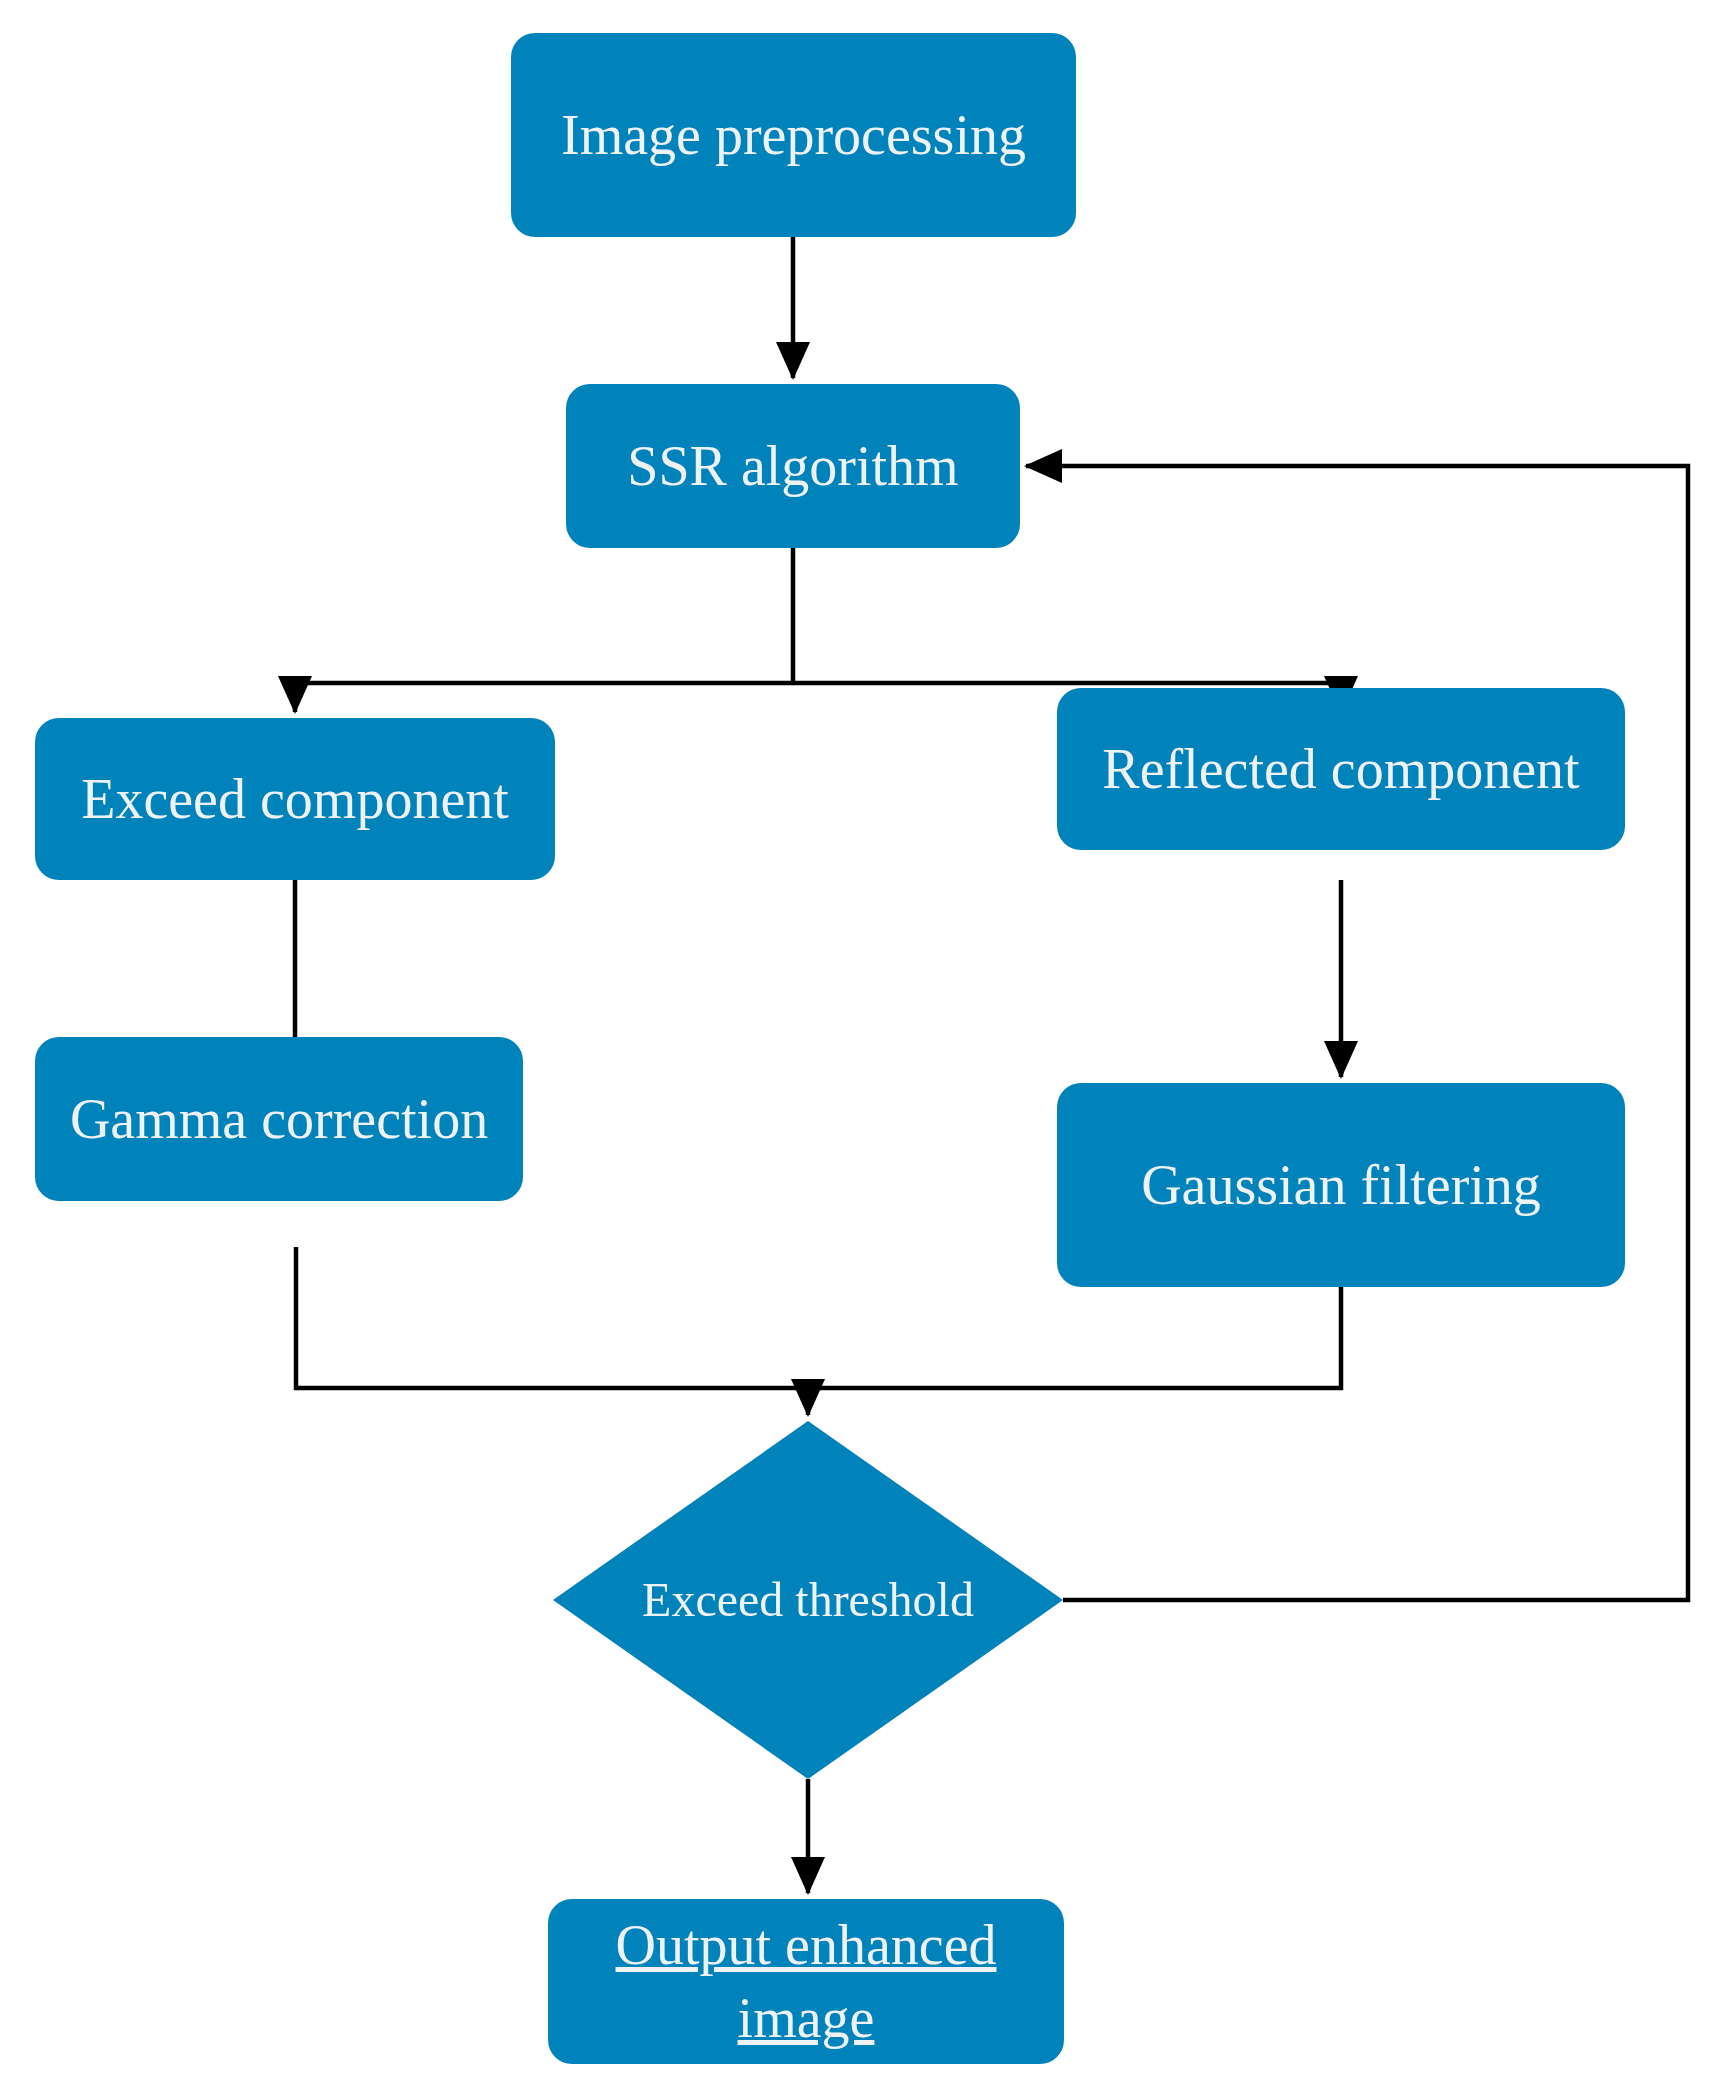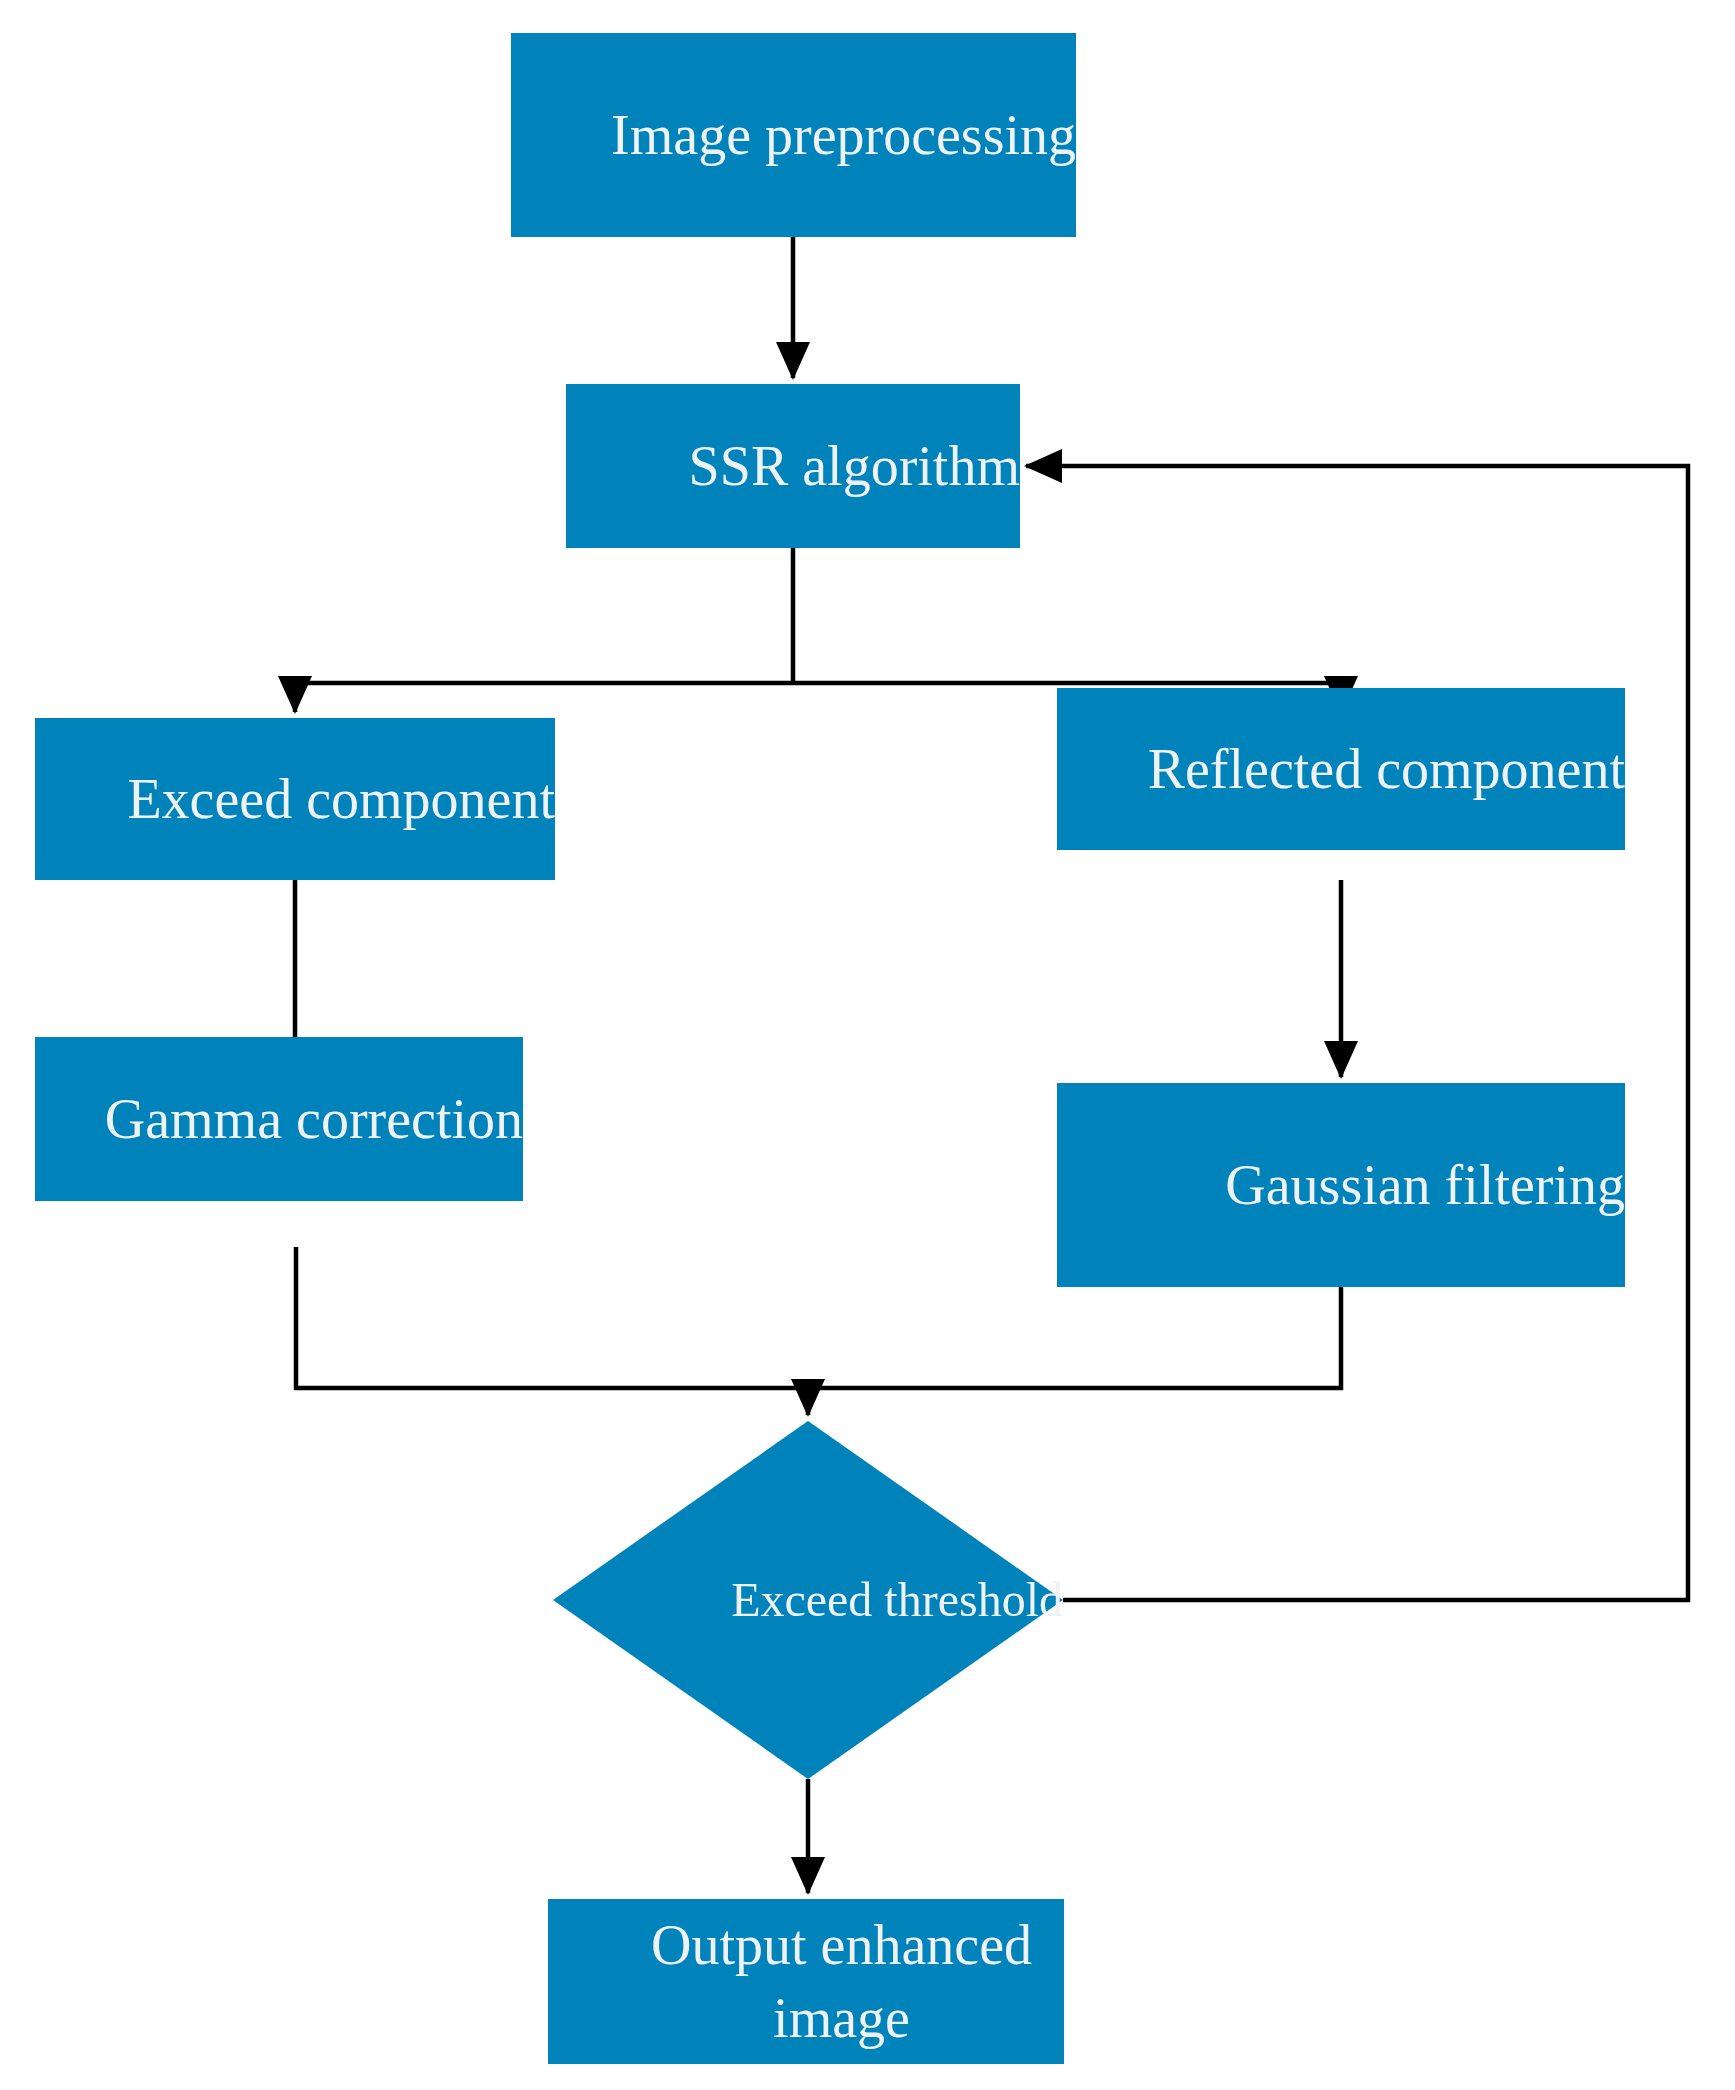--- a/index.html
+++ b/index.html
@@ -20,30 +20,31 @@
   .wires{position:absolute;left:0;top:0;}
   .edge{stroke:var(--connector);stroke-width:4.5;fill:none;}
   .arrowhead{fill:var(--connector);}
   .diamond{fill:var(--node-fill);stroke:none;}
   .node{
     position:absolute;
     background:var(--node-fill);
     color:var(--node-text);
     display:flex;
     align-items:center;
-    justify-content:flex-end;
+    justify-content:center;
     text-align:center;
     font-size:56px;
     line-height:1.3;
+    border-radius:24px;
   }
   .decision-label{
     background:transparent;
     font-size:48px;
   }
-  .wrap-narrow{display:inline-block;max-width:445px;}
+  .wrap-narrow{display:inline-block;max-width:445px;text-decoration:underline;}
 </style>
 </head>
 <body>
 
 <div class="canvas">
 
   <svg class="wires" width="1735" height="2090" viewBox="0 0 1735 2090">
     <defs>
       <marker id="arrow" markerUnits="userSpaceOnUse" markerWidth="42" markerHeight="38" refX="36" refY="17" orient="auto">
         <path class="arrowhead" d="M0,0 L38,17 L0,34 Z"></path>

